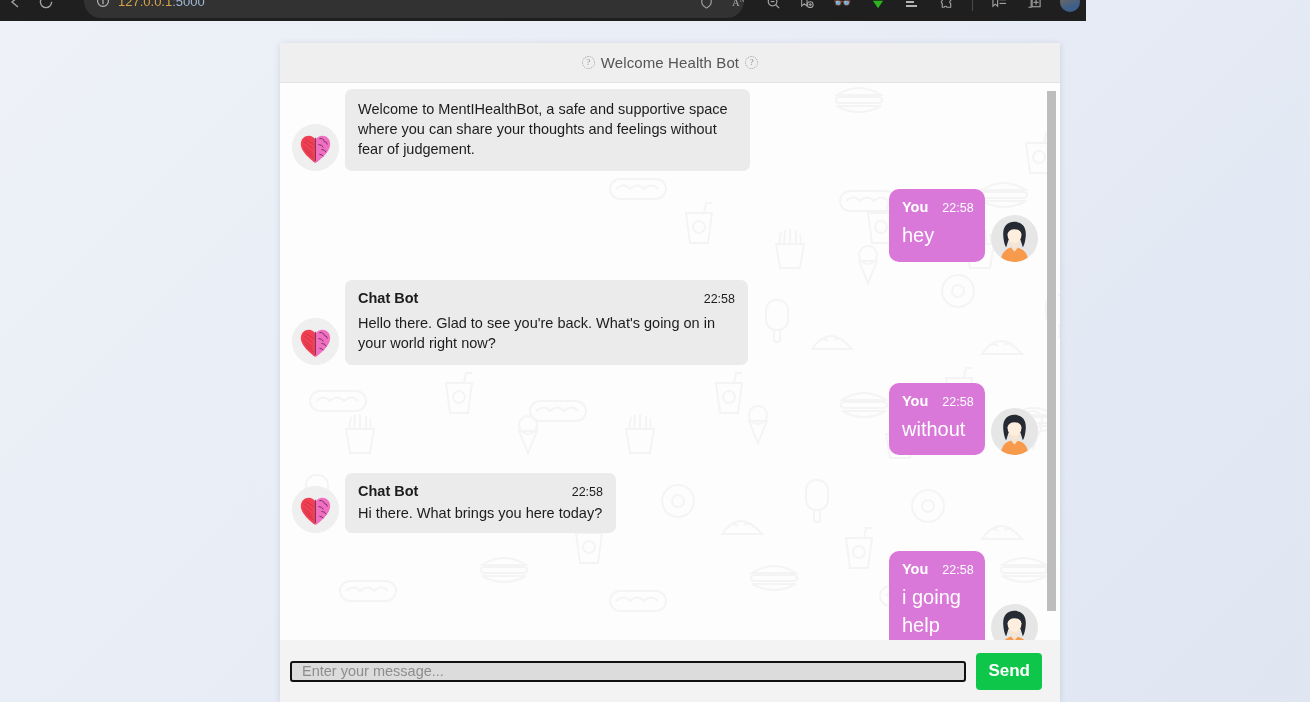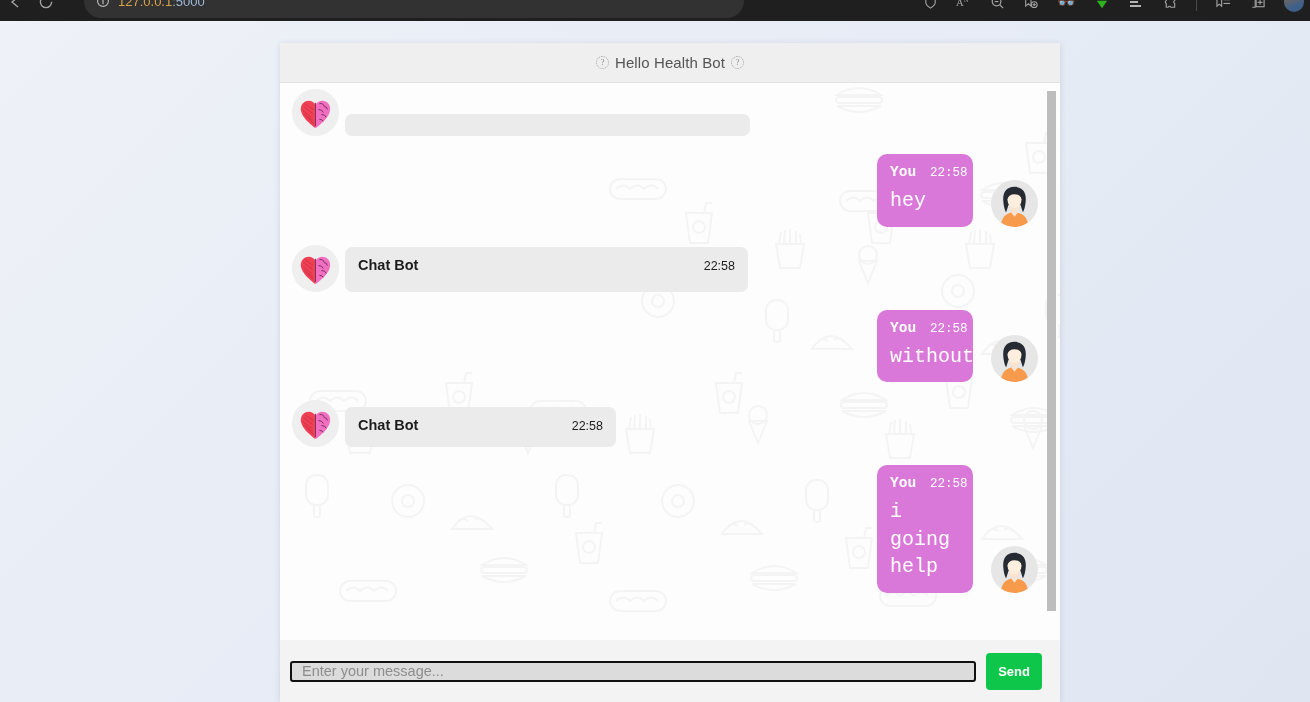--- a/index.html
+++ b/index.html
@@ -8,21 +8,21 @@
     width: 1310px; height: 702px;
     overflow: hidden;
     font-family: "Liberation Sans", sans-serif;
   }
   body {
     background: linear-gradient(135deg, #eef1f7 0%, #e8edf6 40%, #dfe6f2 100%);
   }
 
   
   #browser-bar {
-    position: absolute; left: 0; top: 0; width: 1310px; height: 21px;
+    position: absolute; left: 0; top: 0; width: 1086px; height: 21px;
     background: #1f1f1f;
     overflow: hidden;
   }
   #browser-bar .chrome-left {
     position: absolute; left: 0; top: -16px; height: 36px;
     display: flex; align-items: center; gap: 14px; padding-left: 8px;
   }
   #browser-bar .url-pill {
     position: absolute; left: 84px; top: -16px; height: 34px;
     width: 660px; border-radius: 17px; background: #323232;
@@ -103,23 +103,22 @@
   .bubble {
     position: relative;
     border-radius: 7px;
     padding: 10px 13px 12px 13px;
     max-width: 410px;
   }
   .row.bot .bubble {
     background: #ebebeb; color: #1c1c1c; margin-left: 6px;
   }
   .row.user .bubble {
-    background: #d978d9; color: #ffffff; margin-right: 18px;
+    background: #d978d9; color: #ffffff; margin-right: 6px;
     border-radius: 10px;
-    font-family: Liberation Mono, monospace;
   }
 
   .meta { display: flex; align-items: baseline; gap: 14px; margin-bottom: 7px; }
   .row.bot .meta { justify-content: space-between; }
   .sender { font-weight: bold; font-size: 14.5px; }
   .time { font-size: 12.5px; }
   .row.bot .time { color: #1c1c1c; }
   .row.user .time { color: #ffffff; font-size: 12.5px; }
   .text { font-size: 14.5px; line-height: 1.38; }
   .row.user .text { font-size: 20px; }
@@ -154,21 +153,21 @@
     color: #222;
     font-family: "Liberation Sans", sans-serif;
     outline: none;
   }
   #msg-input::placeholder { color: #8d8d8d; }
   #send-button {
     flex: 0 0 auto;
     height: 37px; min-width: 54px;
     background: #0ec64a;
     color: #fff; border: none; border-radius: 4px;
-    font-size: 13px; font-weight: bold;
+    font-size: 17px; font-weight: bold;
     font-family: "Liberation Sans", sans-serif;
     cursor: pointer;
     padding: 0 12px;
   }
 </style>
 </head>
 <body>
 
 <div id="browser-bar">
   <div class="chrome-left">
@@ -257,21 +256,21 @@
         </svg>
     </span>
     <span class="avatar-chip"></span>
   </div>
 </div>
 
 <div id="chat-window">
 
   <div id="chat-header">
     <span class="tofu">?</span>
-    <span class="htitle">Hello Health Bot</span>
+    <span class="htitle">Welcome Health Bot</span>
     <span class="tofu">?</span>
   </div>
 
   <div id="messages">
 
     <svg id="pattern" width="780" height="557" viewBox="0 0 780 557" preserveAspectRatio="none">
       <defs>
         <g id="p-hotdog" stroke="#ececee" stroke-width="2" fill="none">
           <rect x="0" y="8" width="56" height="20" rx="10"></rect>
           <path d="M6 18 q8 -7 14 0 q8 -7 14 0 q8 -7 14 0"></path>
@@ -374,20 +373,21 @@
     <g stroke="#5c2348" stroke-width="1" fill="none" opacity=".8">
       <path d="M28 15 q4 -1 5 3 q3 0 3 3"></path>
       <path d="M27 21 q4 0 5 3"></path>
       <path d="M30 26 q4 0 5 3"></path>
       <path d="M28 31 q3 0 4 2"></path>
       <path d="M24 14 L24 38"></path>
     </g>
   </svg>
           </div>
           <div class="bubble" style="width: 405px;">
+            <div class="text">Welcome to MentIHealthBot, a safe and supportive space where you can share your thoughts and feelings without fear of judgement.</div>
           </div>
         </div>
         <div class="row user">
           <div class="bubble" style="width: 96px;">
             <div class="meta">
               <span class="sender">You</span>
               <span class="time">22:58</span>
             </div>
             <div class="text">hey</div>
           </div>
@@ -423,20 +423,21 @@
       <path d="M28 31 q3 0 4 2"></path>
       <path d="M24 14 L24 38"></path>
     </g>
   </svg>
           </div>
           <div class="bubble" style="width: 403px;">
             <div class="meta">
               <span class="sender">Chat Bot</span>
               <span class="time">22:58</span>
             </div>
+            <div class="text">Hello there. Glad to see you're back. What's going on in your world right now?</div>
           </div>
         </div>
         <div class="row user">
           <div class="bubble" style="width: 96px;">
             <div class="meta">
               <span class="sender">You</span>
               <span class="time">22:58</span>
             </div>
             <div class="text">without</div>
           </div>
@@ -472,20 +473,21 @@
       <path d="M28 31 q3 0 4 2"></path>
       <path d="M24 14 L24 38"></path>
     </g>
   </svg>
           </div>
           <div class="bubble tight" style="width: 271px;">
             <div class="meta">
               <span class="sender">Chat Bot</span>
               <span class="time">22:58</span>
             </div>
+            <div class="text">Hi there. What brings you here today?</div>
           </div>
         </div>
         <div class="row user">
           <div class="bubble" style="width: 96px;">
             <div class="meta">
               <span class="sender">You</span>
               <span class="time">22:58</span>
             </div>
             <div class="text">i going help</div>
           </div>

